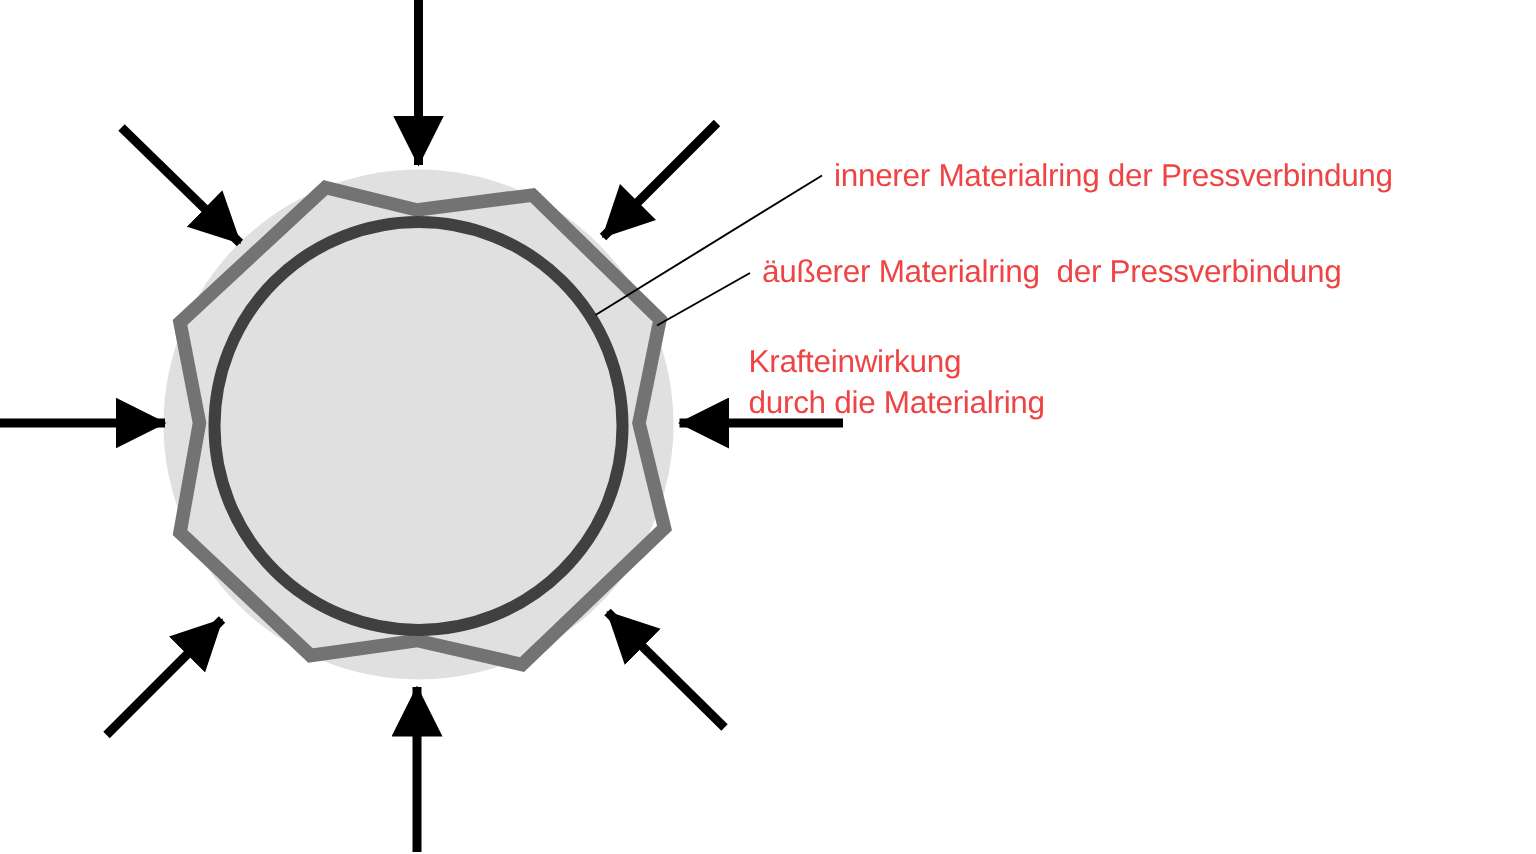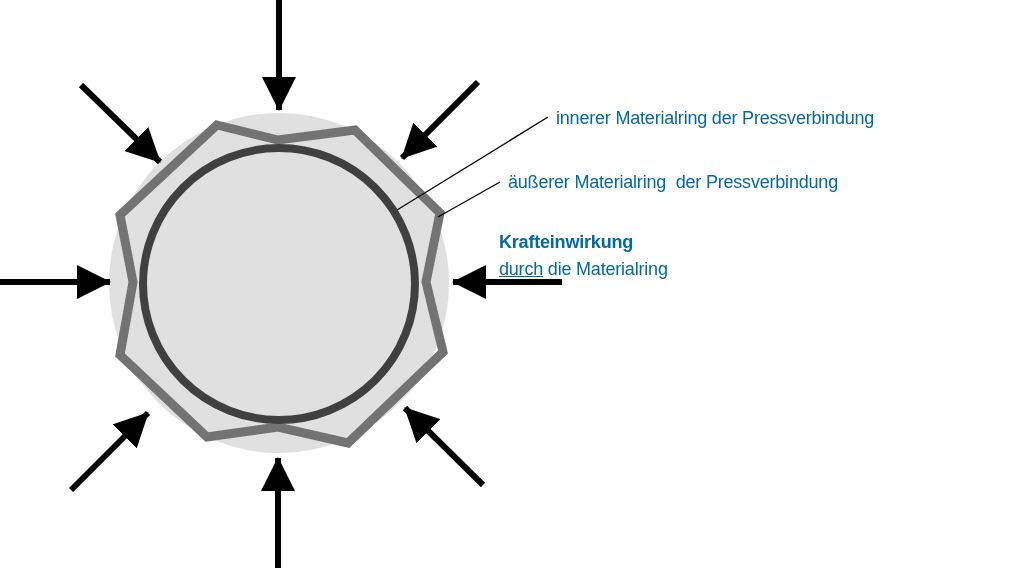--- a/index.html
+++ b/index.html
@@ -1,19 +1,19 @@
 <!DOCTYPE html>
 <html><head>
   <meta charset="utf-8">
   <style>
     html, body { margin: 0; padding: 0; background: #ffffff; }
     body { width: 1024px; height: 569px; position: relative; overflow: hidden; font-family: "Liberation Sans", sans-serif; }
     #diagram { position: absolute; left: 0; top: 0; }
-    .label { position: absolute; color: #0369a1; font-family: "Liberation Sans", sans-serif; font-size: 18px; line-height: 24px; white-space: pre; letter-spacing: -0.2px; }
-    .underline { text-decoration: underline; }
+    .label { position: absolute; color: #ef4444; font-family: "Liberation Sans", sans-serif; font-size: 21px; line-height: 24px; white-space: pre; letter-spacing: -0.2px; }
+    .underline { }
   </style>
 </head>
 <body>
 
 <svg id="diagram" width="1024" height="569" viewBox="0 0 1024 569">
   <defs>
     <marker id="arrowhead" markerWidth="34" markerHeight="34" refX="33" refY="17" orient="auto" markerUnits="userSpaceOnUse">
       <path d="M0,0 L34,17 L0,34 Z" fill="#000000"></path>
     </marker>
   </defs>
@@ -34,14 +34,14 @@
     <line x1="483" y1="485" x2="405" y2="408"></line>
     <line x1="278" y1="568" x2="278" y2="458"></line>
     <line x1="71" y1="490" x2="148" y2="413"></line>
     <line x1="0" y1="282" x2="110" y2="282"></line>
     <line x1="81" y1="85" x2="160" y2="162"></line>
   </g>
 </svg>
 
 <div class="label" style="left:556px; top:106px;">innerer Materialring der Pressverbindung</div>
 <div class="label" style="left:508px; top:170px;">äußerer Materialring  der Pressverbindung</div>
-<div class="label" style="left:499px; top:230px;font-weight:bold;">Krafteinwirkung</div>
+<div class="label" style="left:499px; top:230px;">Krafteinwirkung</div>
 <div class="label" style="left:499px; top:257px;"><span class="underline">durch</span><span> die Materialring</span></div>
 
 </body></html>

